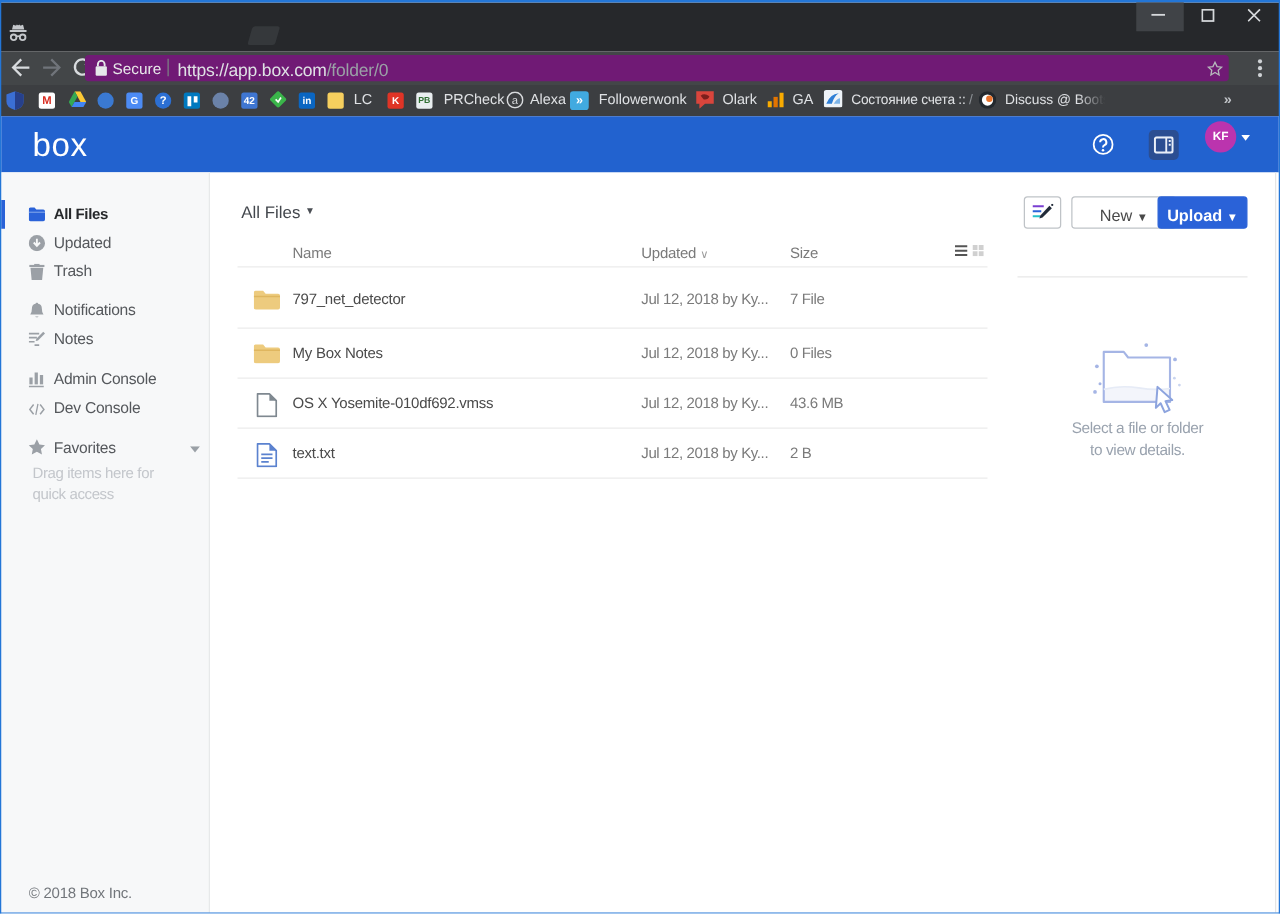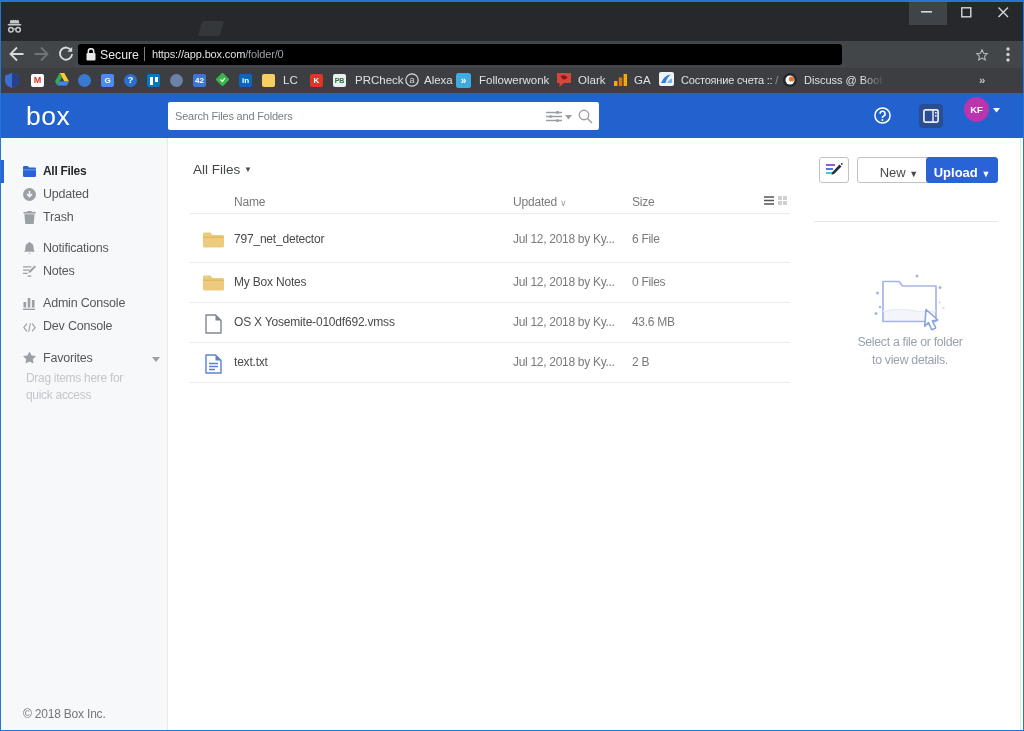--- a/index.html
+++ b/index.html
@@ -18,22 +18,22 @@
 #tab:before{content:"";position:absolute;left:-8px;bottom:0;border-bottom:22px solid #434648;border-left:9px solid transparent}
 #tab:after{content:"";position:absolute;right:-8px;bottom:0;border-bottom:22px solid #434648;border-right:9px solid transparent}
 #tabtitle{position:absolute;left:22px;top:5px;font-size:10.5px;color:#e8eaec;white-space:nowrap;letter-spacing:-0.3px}
 #tabfav{position:absolute;left:4px;top:4px;width:13px;height:13px;background:#1f6fe0;border-radius:2px;color:#fff;font-size:6.5px;font-weight:bold;text-align:center;line-height:13px}
 #tabx{position:absolute;right:3px;top:4px;width:13px;height:13px;color:#aeb1b6;font-size:12px;line-height:13px;text-align:center}
 #newtab{position:absolute;left:200px;top:21px;width:22px;height:15px;background:#35383b;border-radius:2px;transform:skewX(-16deg)}
 
 #minbtn{position:absolute;left:909px;top:2px;width:38px;height:23px;background:#404347}
 .cap{position:absolute;color:#dcdee1}
 
-#omni{position:absolute;left:78px;top:44px;width:764px;height:21px;background:#000000;border-radius:3px}
-#urltext{position:absolute;left:74px;top:3.5px;font-size:11px;color:#dfe2e5;white-space:nowrap;letter-spacing:-0.15px}
+#omni{position:absolute;left:68px;top:44px;width:915px;height:21px;background:#701a75;border-radius:3px}
+#urltext{position:absolute;left:74px;top:3.5px;font-size:14px;color:#dfe2e5;white-space:nowrap;letter-spacing:-0.15px}
 #urltext .dim{color:#9aa0a6}
 #secure{position:absolute;left:22px;top:3.5px;font-size:12.3px;color:#e8e9ea}
 #omnisep{position:absolute;left:66px;top:3px;width:1px;height:14px;background:#7c8084}
 .bklabel{position:absolute;top:74px;font-size:11.5px;color:#dfe1e4;white-space:nowrap}
 .fav{position:absolute;top:74px;width:13px;height:13px;border-radius:2px;font-size:8px;font-weight:bold;color:#fff;text-align:center;line-height:13px}
 
 #boxhdr{position:absolute;left:1px;top:93px;width:1022px;height:45px;background:#2262cf}
 #boxlogo{position:absolute;left:25px;top:8px;color:#fff;font-size:26.5px;letter-spacing:0.5px}
 #search{position:absolute;left:167px;top:9px;width:431px;height:28px;background:#fff;border-radius:2px}
 #searchph{position:absolute;left:7px;top:8px;font-size:11px;color:#757e89;letter-spacing:-0.2px}
@@ -171,38 +171,20 @@
         <circle cx="7" cy="7" r="4.5" fill="#fff"></circle>
         <circle cx="8.5" cy="6" r="2.6" fill="#e8732c"></circle>
       </svg>
     <div class="bklabel" style="left:804px;width:84px;overflow:hidden;font-size:11px">Discuss @ Bootstrap</div>
       <div class="abs" style="left:862px;top:72px;width:26px;height:18px;background:linear-gradient(90deg,rgba(60,62,65,0),#3c3e41 85%)"></div>
     <div class="bklabel" style="left:979px;color:#c0c3c7;font-weight:bold">»</div>
   </div>
 
   <div id="boxhdr">
     <div id="boxlogo">box</div>
-    <div id="search">
-      <div id="searchph">Search Files and Folders</div>
-      <svg class="abs" style="left:378px;top:9px" width="16" height="11" viewBox="0 0 16 11">
-        <g stroke="#9a9ea3" stroke-width="1.3" fill="none">
-          <path d="M0 1.5 h10 M13 1.5 h3 M0 5.5 h3 M6 5.5 h10 M0 9.5 h10 M13 9.5 h3"></path>
-        </g>
-        <circle cx="11.5" cy="1.5" r="1.6" fill="#9a9ea3"></circle>
-          <circle cx="4.5" cy="5.5" r="1.6" fill="#9a9ea3"></circle>
-          <circle cx="11.5" cy="9.5" r="1.6" fill="#9a9ea3"></circle>
-      </svg>
-      <svg class="abs" style="left:397px;top:13px" width="7" height="5">
-          <path d="M0 0 L3.5 4.5 L7 0 Z" fill="#9a9ea3"></path>
-        </svg>
-      <svg class="abs" style="left:410px;top:7px" width="15" height="15" viewBox="0 0 15 15">
-        <circle cx="6" cy="6" r="4.7" fill="none" stroke="#9a9ea3" stroke-width="1.4"></circle>
-        <path d="M9.5 9.5 L14 14" stroke="#9a9ea3" stroke-width="1.4"></path>
-      </svg>
-    </div>
     <svg class="abs" style="left:873px;top:14px" width="17" height="17" viewBox="0 0 17 17">
       <circle cx="8.5" cy="8.5" r="7.6" fill="none" stroke="#fff" stroke-width="1.5"></circle>
       <path d="M6.1 6.8 A2.5 2.5 0 1 1 9.6 9.1 Q8.4 9.7 8.4 10.9" fill="none" stroke="#fff" stroke-width="1.6"></path>
       <circle cx="8.4" cy="13.1" r="1" fill="#fff"></circle>
     </svg>
     <div class="abs" style="left:918px;top:11px;width:24px;height:24px;background:#2b4e92;border-radius:4px">
       <svg class="abs" style="left:4px;top:5px" width="16" height="14" viewBox="0 0 16 14">
         <rect x="0.9" y="0.9" width="14.2" height="12.2" rx="1.5" fill="none" stroke="#e9eef8" stroke-width="1.7"></rect>
         <path d="M10 1 V13" stroke="#e9eef8" stroke-width="1.5"></path>
         <rect x="12" y="3" width="1.6" height="1.6" fill="#e9eef8"></rect>
@@ -280,21 +262,21 @@
       <div class="hline" style="left:189px;top:164px;width:600px"></div>
       <div class="hline" style="left:189px;top:204px;width:600px"></div>
       <div class="hline" style="left:189px;top:244px;width:600px"></div>
       <div id="rows">
         <svg class="abs" style="left:202px;top:94px" width="21" height="16" viewBox="0 0 21 16">
             <path d="M0 2 Q0 0.5 1.5 0.5 H7.5 L9.5 3 H19.5 Q21 3 21 4.5 V14 Q21 15.5 19.5 15.5 H1.5 Q0 15.5 0 14 Z" fill="#edcb7e"></path>
             <path d="M0 5.2 H21" stroke="#dfb65f" stroke-width="1.2"></path>
           </svg>
         <div class="fname" style="left:233px;top:94px">797_net_detector</div>
         <div class="fmeta" style="left:512px;top:94px">Jul 12, 2018 by Ky...</div>
-        <div class="fmeta" style="left:631px;top:94px">6 File</div>
+        <div class="fmeta" style="left:631px;top:94px">7 File</div>
         <svg class="abs" style="left:202px;top:137px" width="21" height="16" viewBox="0 0 21 16">
             <path d="M0 2 Q0 0.5 1.5 0.5 H7.5 L9.5 3 H19.5 Q21 3 21 4.5 V14 Q21 15.5 19.5 15.5 H1.5 Q0 15.5 0 14 Z" fill="#edcb7e"></path>
             <path d="M0 5.2 H21" stroke="#dfb65f" stroke-width="1.2"></path>
           </svg>
         <div class="fname" style="left:233px;top:137px">My Box Notes</div>
         <div class="fmeta" style="left:512px;top:137px">Jul 12, 2018 by Ky...</div>
         <div class="fmeta" style="left:631px;top:137px">0 Files</div>
         <svg class="abs" style="left:204px;top:176px" width="17" height="20" viewBox="0 0 17 20">
             <path d="M1 1 H10.5 L16 6.5 V19 H1 Z" fill="#fff" stroke="#7f8890" stroke-width="1.4" stroke-linejoin="round"></path>
             <path d="M10.5 1 L16 6.5 H10.5 Z" fill="#7f8890"></path>

